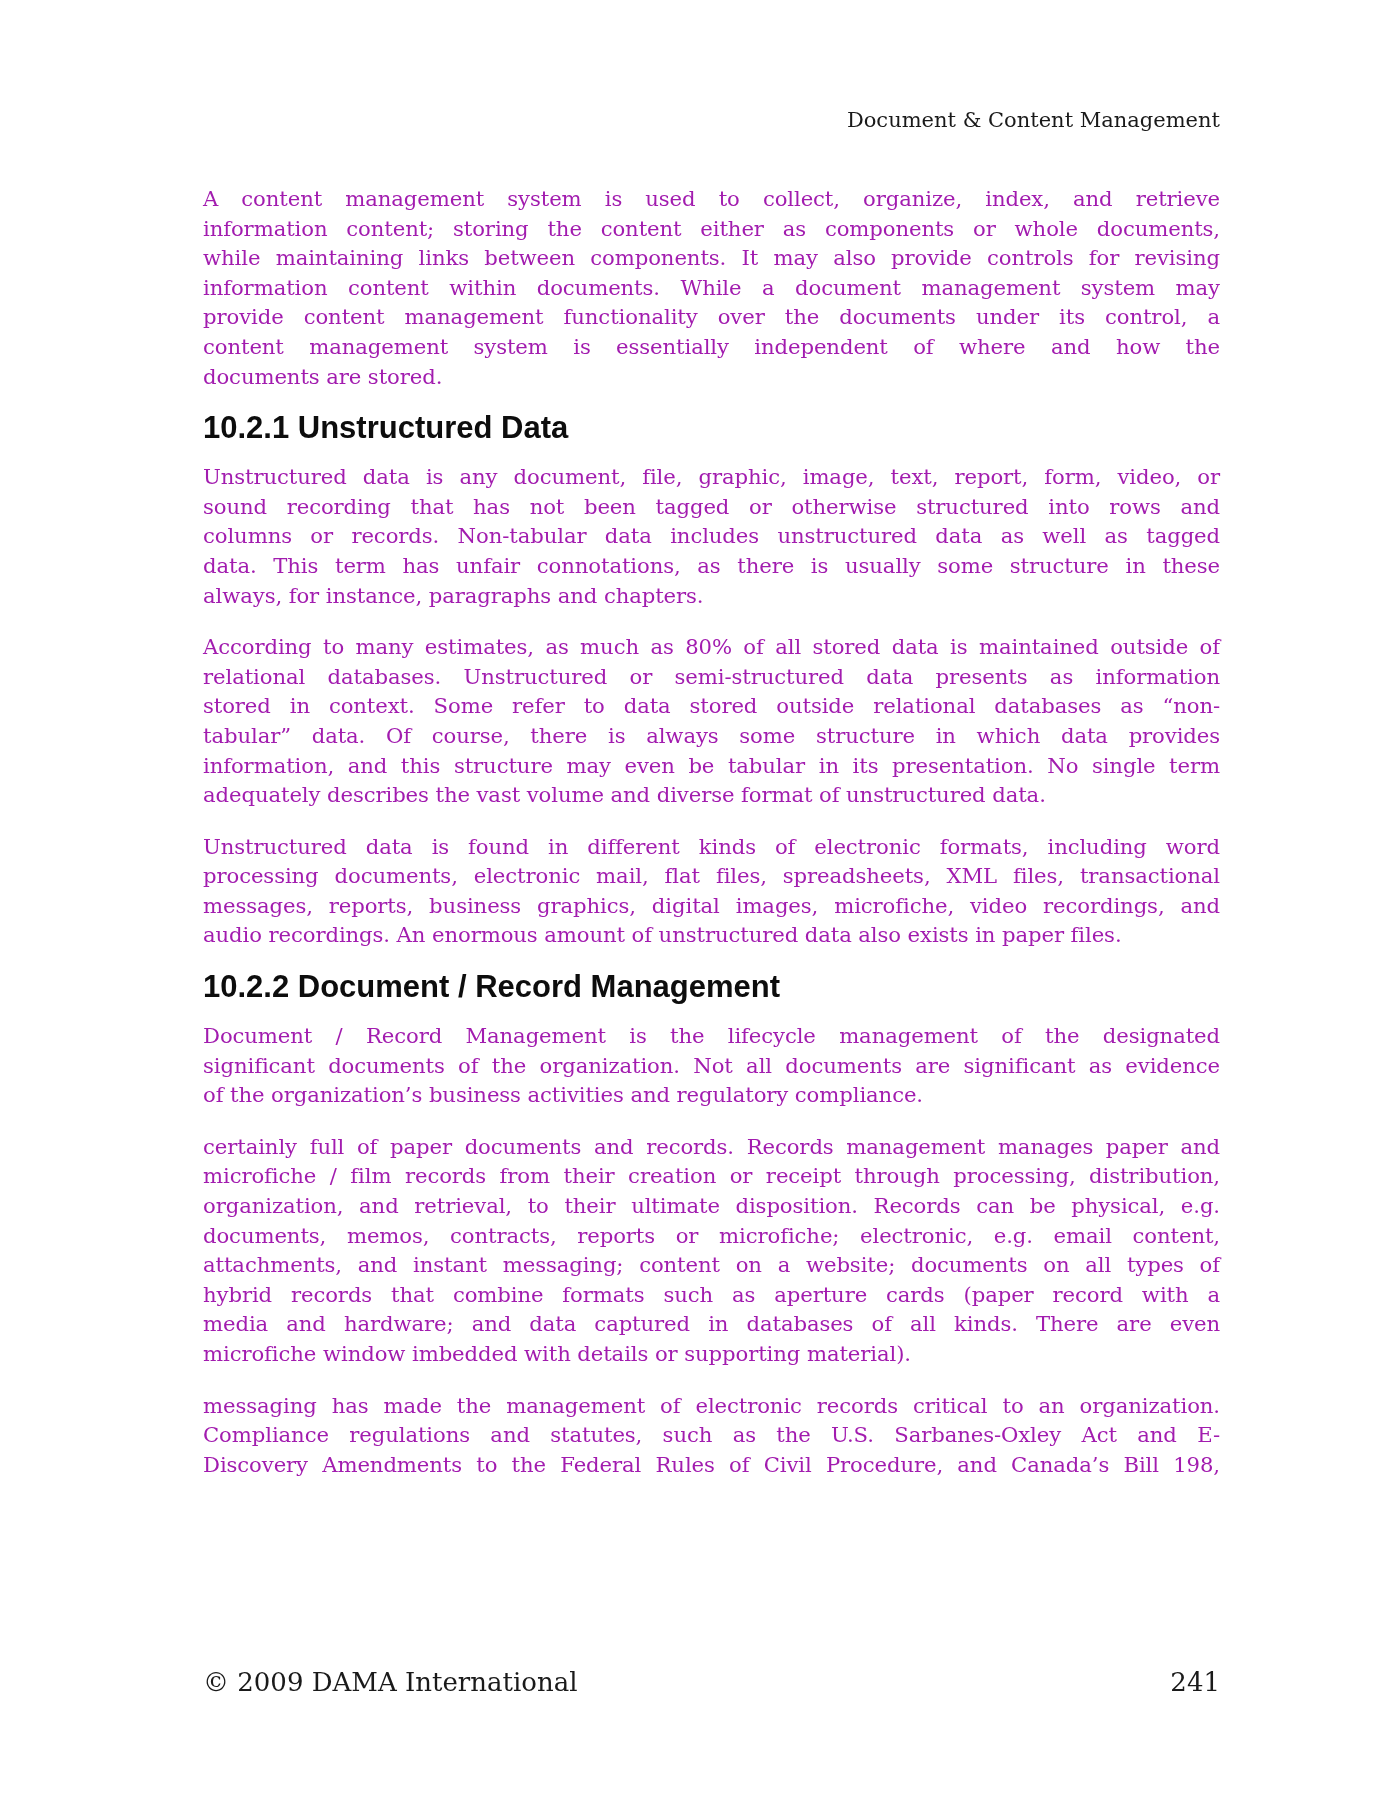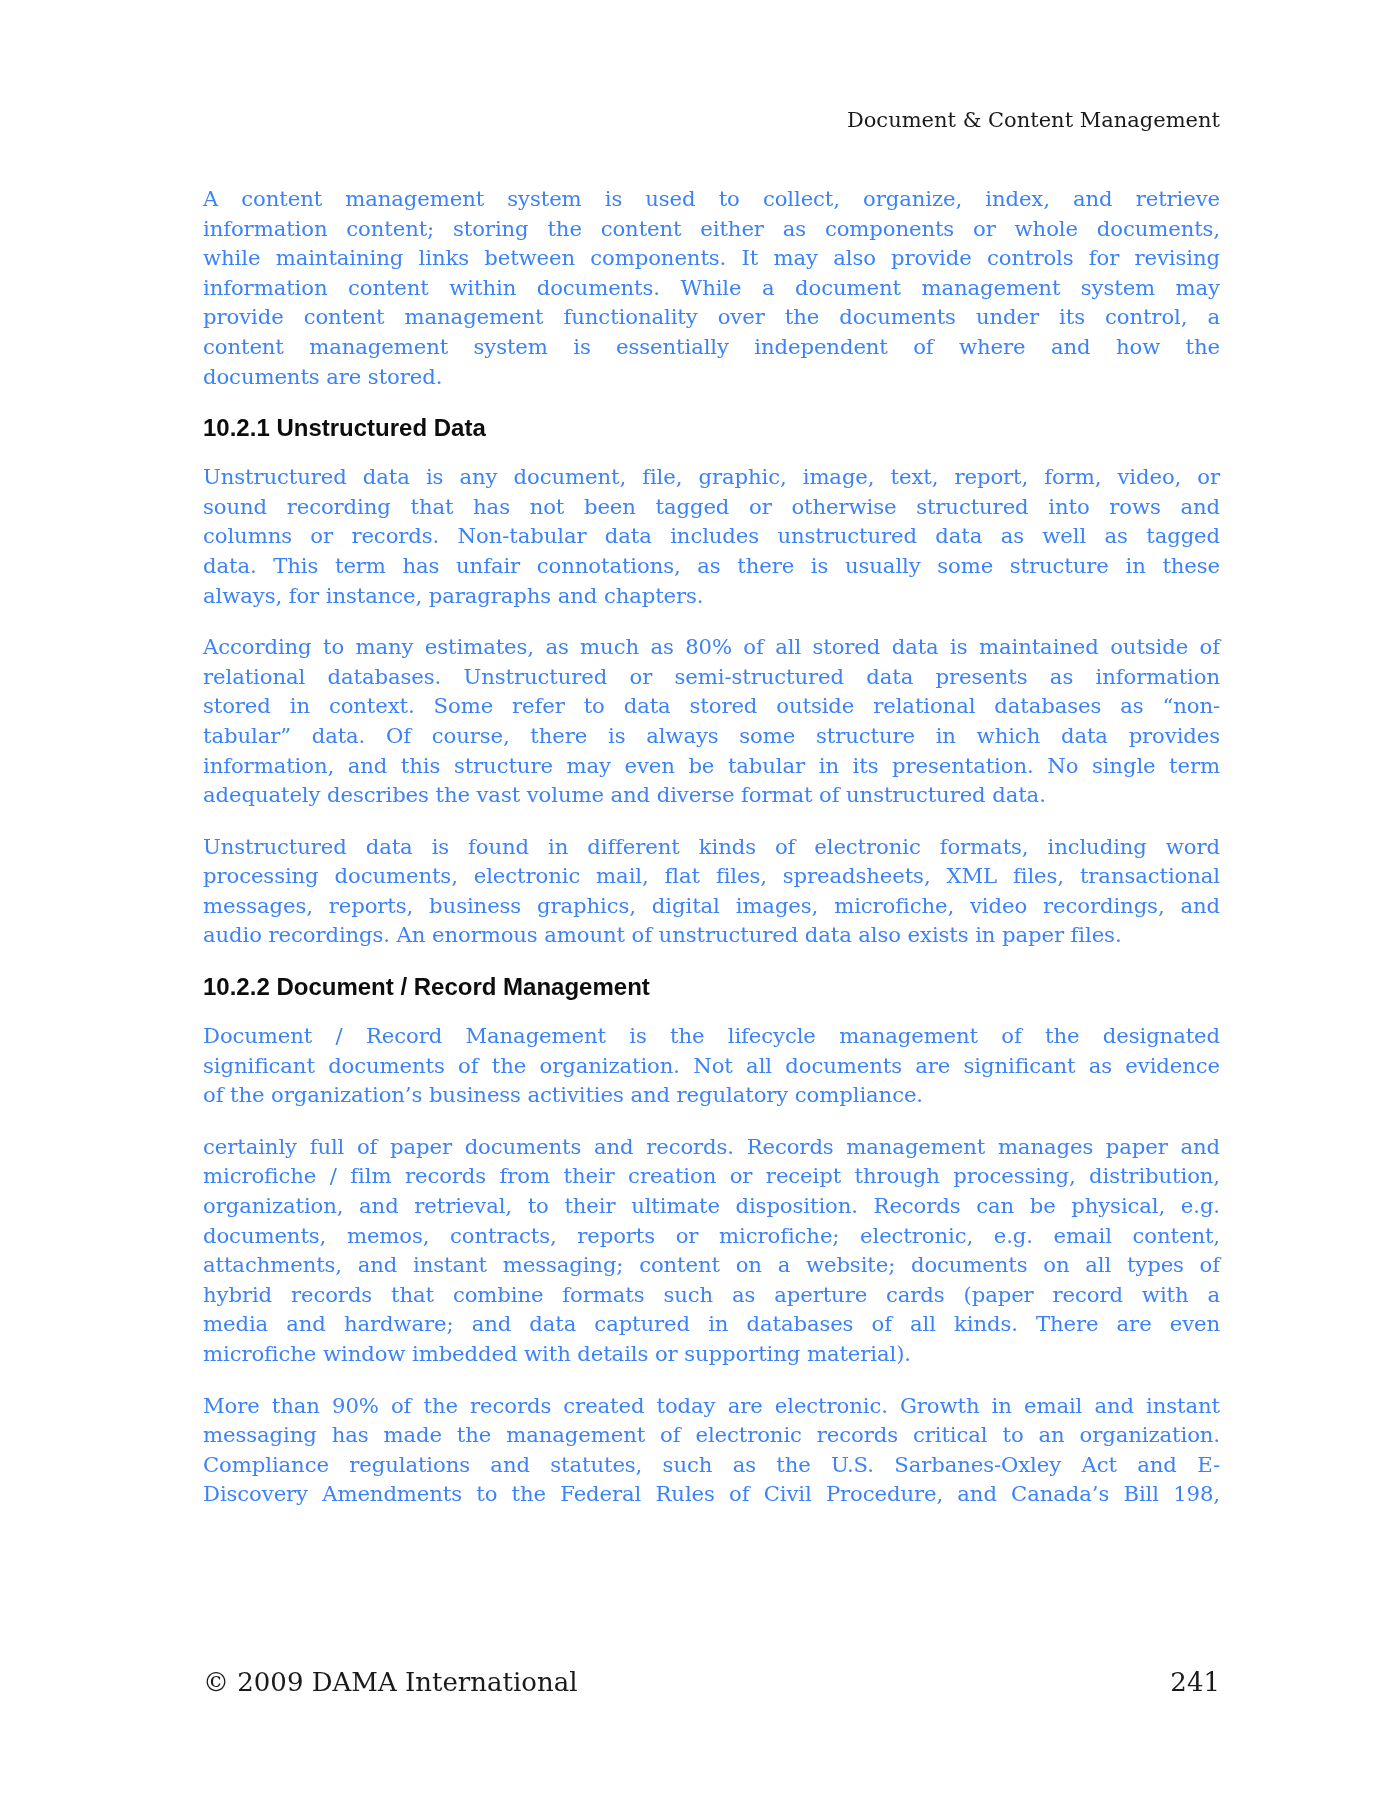--- a/index.html
+++ b/index.html
@@ -30,36 +30,36 @@
       left: 203px;
       top: 184px;
       width: 1017px;
     }
     .para {
       font-family: "DejaVu Serif", serif;
       font-size: 21.2px;
       line-height: 29.6px;
       text-align: justify;
       margin: 0 0 22px 0;
-      color: #3b82f6;
+      color: #a21caf;
       letter-spacing: -0.1px;
     }
     .para .line {
       display: block;
       text-align: justify;
       text-align-last: justify;
       white-space: nowrap;
     }
     .para .line.last {
       text-align-last: left;
     }
     .heading {
       font-family: "Liberation Sans", sans-serif;
       font-weight: bold;
-      font-size: 24px;
+      font-size: 31px;
       line-height: 30px;
       margin: 4px 0 19px 0;
       color: #0d0d0d;
     }
     .footer {
       position: absolute;
       top: 1668px;
       left: 203px;
       width: 1017px;
       font-family: "DejaVu Serif", serif;
@@ -126,21 +126,20 @@
     <span class="line">microfiche / film records from their creation or receipt through processing, distribution,</span>
     <span class="line">organization, and retrieval, to their ultimate disposition. Records can be physical, e.g.</span>
     <span class="line">documents, memos, contracts, reports or microfiche; electronic, e.g. email content,</span>
     <span class="line">attachments, and instant messaging; content on a website; documents on all types of</span>
     <span class="line">hybrid records that combine formats such as aperture cards (paper record with a</span>
     <span class="line">media and hardware; and data captured in databases of all kinds. There are even</span>
     <span class="line last">microfiche window imbedded with details or supporting material).</span>
   </div>
 
   <div class="para">
-    <span class="line">More than 90% of the records created today are electronic. Growth in email and instant</span>
     <span class="line">messaging has made the management of electronic records critical to an organization.</span>
     <span class="line">Compliance regulations and statutes, such as the U.S. Sarbanes-Oxley Act and E-</span>
     <span class="line">Discovery Amendments to the Federal Rules of Civil Procedure, and Canada’s Bill 198,</span>
   </div>
 
 </div>
 
 <div class="footer">
   <span>© 2009 DAMA International</span>
   <span>241</span>

